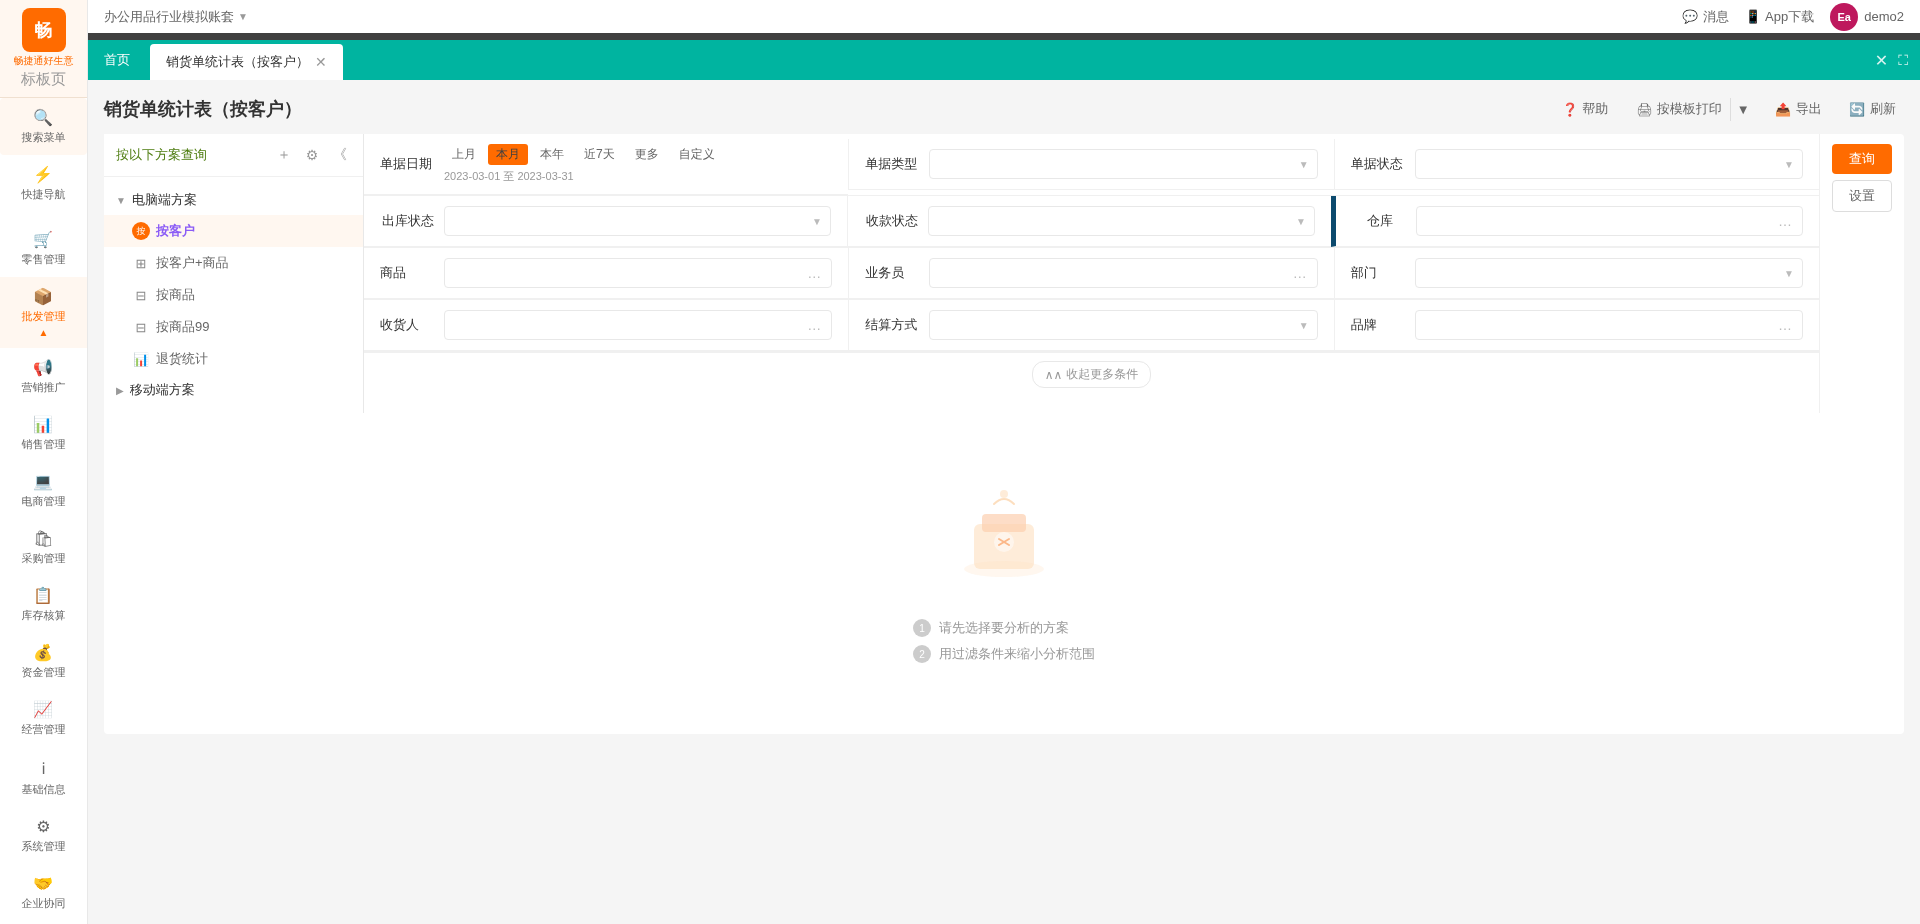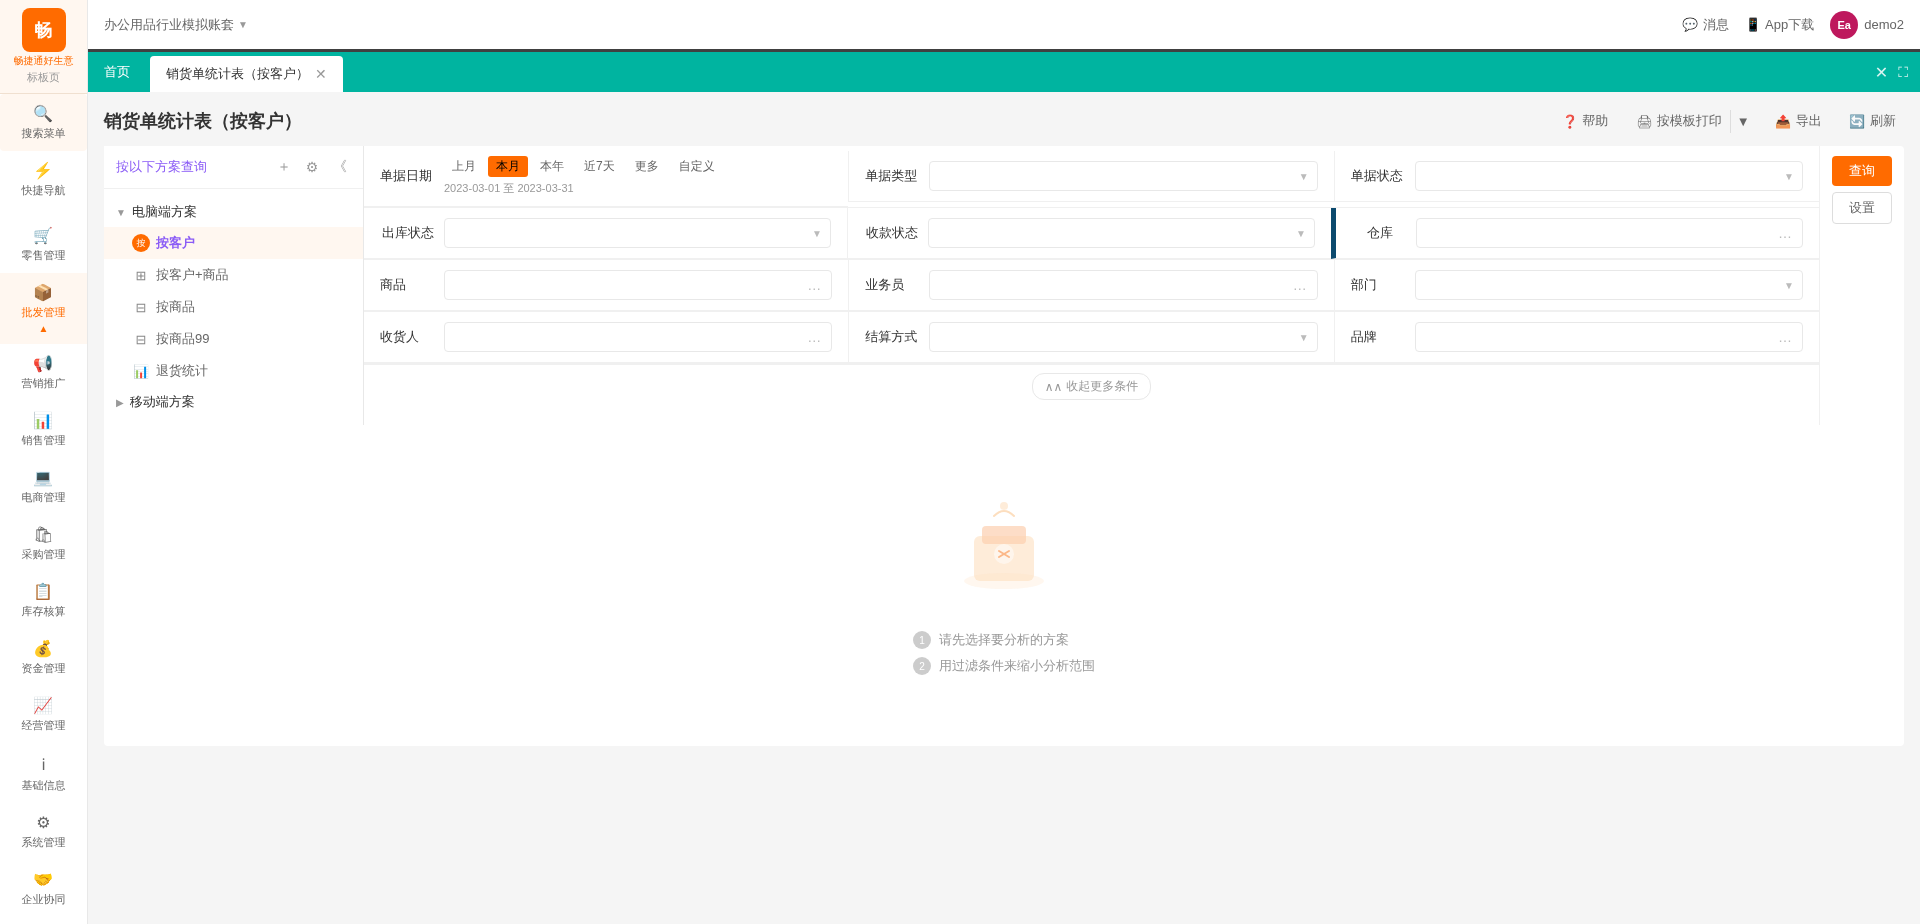--- a/index.html
+++ b/index.html
@@ -12,21 +12,21 @@
     .logo-text { font-size: 10px; color: #ff6b00; margin-top: 2px; }
     .sidebar-menu-item { width: 100%; padding: 10px 4px; display: flex; flex-direction: column; align-items: center; cursor: pointer; color: #666; font-size: 11px; gap: 3px; }
     .sidebar-menu-item .menu-icon { font-size: 16px; }
     .sidebar-search { background: #fff7f0; border-radius: 4px; }
     .sidebar-divider { width: 60%; height: 1px; background: #eee; margin: 4px 0; }
 
     
     .main-area { flex: 1; display: flex; flex-direction: column; overflow: hidden; }
 
     
-    .top-header { height: 52px; background: #fff; display: flex; align-items: center; justify-content: space-between; padding: 0 16px; border-bottom: 3px solid #404040; flex-shrink: 0; }
+    .top-header { height: 40px; background: #fff; display: flex; align-items: center; justify-content: space-between; padding: 0 16px; border-bottom: 7px solid #404040; flex-shrink: 0; }
     .top-header-left { display: flex; align-items: center; gap: 8px; color: #666; font-size: 13px; }
     .header-dropdown { display: flex; align-items: center; gap: 4px; cursor: pointer; }
     .top-header-right { display: flex; align-items: center; gap: 16px; color: #666; font-size: 13px; }
     .header-icon-btn { display: flex; align-items: center; gap: 4px; cursor: pointer; }
     .avatar { width: 28px; height: 28px; border-radius: 50%; background: #ff6b00; display: flex; align-items: center; justify-content: center; color: white; font-size: 11px; overflow: hidden; }
 
     
     .tab-bar { height: 40px; background: #00b4a0; display: flex; align-items: center; padding: 0; flex-shrink: 0; }
     .tab-item { height: 100%; display: flex; align-items: center; padding: 0 16px; cursor: pointer; color: rgba(255,255,255,0.85); font-size: 13px; position: relative; gap: 6px; }
     .tab-item.home { color: white; }
@@ -41,21 +41,21 @@
     .page-title { font-size: 18px; font-weight: bold; color: #333; }
     .page-actions { display: flex; align-items: center; gap: 12px; }
     .action-btn { display: flex; align-items: center; gap: 4px; color: #666; font-size: 13px; cursor: pointer; padding: 4px 8px; }
     .action-btn-with-arrow { display: flex; align-items: center; gap: 0; }
     .action-btn-with-arrow .btn-main { padding: 4px 8px; color: #666; cursor: pointer; display: flex; align-items: center; gap: 4px; }
     .action-btn-with-arrow .btn-arrow { padding: 4px 6px; color: #666; cursor: pointer; border-left: 1px solid #ddd; }
 
     
     .scheme-panel { width: 260px; background: white; border-right: 1px solid #e8e8e8; flex-shrink: 0; padding: 0; }
     .scheme-panel-header { display: flex; align-items: center; justify-content: space-between; padding: 10px 12px; border-bottom: 1px solid #f0f0f0; }
-    .scheme-panel-title { color: #8b5cf6; font-size: 13px; }
+    .scheme-panel-title { color: #4d7c0f; font-size: 13px; }
     .scheme-panel-actions { display: flex; align-items: center; gap: 6px; }
     .scheme-action-icon { width: 22px; height: 22px; display: flex; align-items: center; justify-content: center; cursor: pointer; color: #999; border-radius: 3px; font-size: 14px; }
     .scheme-tree { padding: 8px 0; }
     .scheme-group { }
     .scheme-group-header { display: flex; align-items: center; gap: 6px; padding: 6px 12px; cursor: pointer; color: #333; font-size: 13px; }
     .scheme-group-arrow { font-size: 10px; color: #999; }
     .scheme-item { display: flex; align-items: center; gap: 6px; padding: 7px 12px 7px 28px; cursor: pointer; color: #666; font-size: 13px; }
     .scheme-item.active { background: #fff7f0; }
     .scheme-item .item-icon { width: 18px; height: 18px; background: #ff6b00; border-radius: 50%; display: flex; align-items: center; justify-content: center; color: white; font-size: 9px; flex-shrink: 0; }
     .scheme-item .item-icon-chart { width: 18px; height: 18px; display: flex; align-items: center; justify-content: center; color: #888; font-size: 13px; flex-shrink: 0; }
@@ -64,21 +64,21 @@
     
     .filter-area { flex: 1; display: flex; flex-direction: column; }
     .filter-cell { display: flex; align-items: center; padding: 10px 16px; border-bottom: 1px solid #f0f0f0; gap: 8px; }
     .filter-label { color: #333; font-size: 13px; white-space: nowrap; flex-shrink: 0; min-width: 56px; }
     .filter-input { flex: 1; display: flex; align-items: center; justify-content: space-between; border: 1px solid #e8e8e8; border-radius: 4px; padding: 4px 8px; cursor: pointer; min-height: 30px; color: #333; font-size: 13px; }
     .filter-input .placeholder { color: #bbb; }
     .filter-input .arrow { color: #bbb; font-size: 10px; }
     .filter-input .dots { color: #bbb; font-size: 14px; letter-spacing: 2px; }
     .date-filter { flex: 1; display: flex; align-items: center; gap: 4px; flex-wrap: wrap; }
     .date-btn { padding: 2px 8px; border-radius: 3px; cursor: pointer; font-size: 12px; color: #666; border: none; background: none; }
-    .date-btn.active { background: #ff6b00; color: #000000; border-radius: 3px; }
+    .date-btn.active { background: #ff6b00; color: #404040; border-radius: 3px; }
     .date-range { color: #999; font-size: 11px; }
 
     
     .collapse-row { display: flex; align-items: center; justify-content: center; padding: 8px; border-top: 1px solid #f0f0f0; }
     .collapse-btn { display: flex; align-items: center; gap: 4px; color: #999; font-size: 12px; cursor: pointer; padding: 4px 12px; border: 1px solid #e8e8e8; border-radius: 12px; background: white; }
 
     
     .query-btns { display: flex; flex-direction: column; gap: 6px; padding: 10px 12px; border-left: 1px solid #f0f0f0; flex-shrink: 0; justify-content: flex-start; }
     .query-btn { padding: 6px 16px; border-radius: 4px; cursor: pointer; font-size: 13px; border: none; }
     .query-btn.primary { background: #ff6b00; color: white; }
@@ -94,21 +94,21 @@
 
     .filter-and-buttons { display: flex; }
   </style>
 </head>
 <body>
 
 <div class="sidebar">
   <div class="sidebar-logo">
     <div class="logo-icon">畅</div>
     <div class="logo-text">畅捷通好生意</div>
-    <div class="logo-text" style="font-size:11px;color:#999;">标板页</div>
+    <div class="logo-text" style="font-size:15px;color:#999;">标板页</div>
   </div>
 
   <div class="sidebar-menu-item sidebar-search">
     <span class="menu-icon">🔍</span>
     <span>搜索菜单</span>
   </div>
   <div class="sidebar-menu-item">
     <span class="menu-icon">⚡</span>
     <span>快捷导航</span>
   </div>

